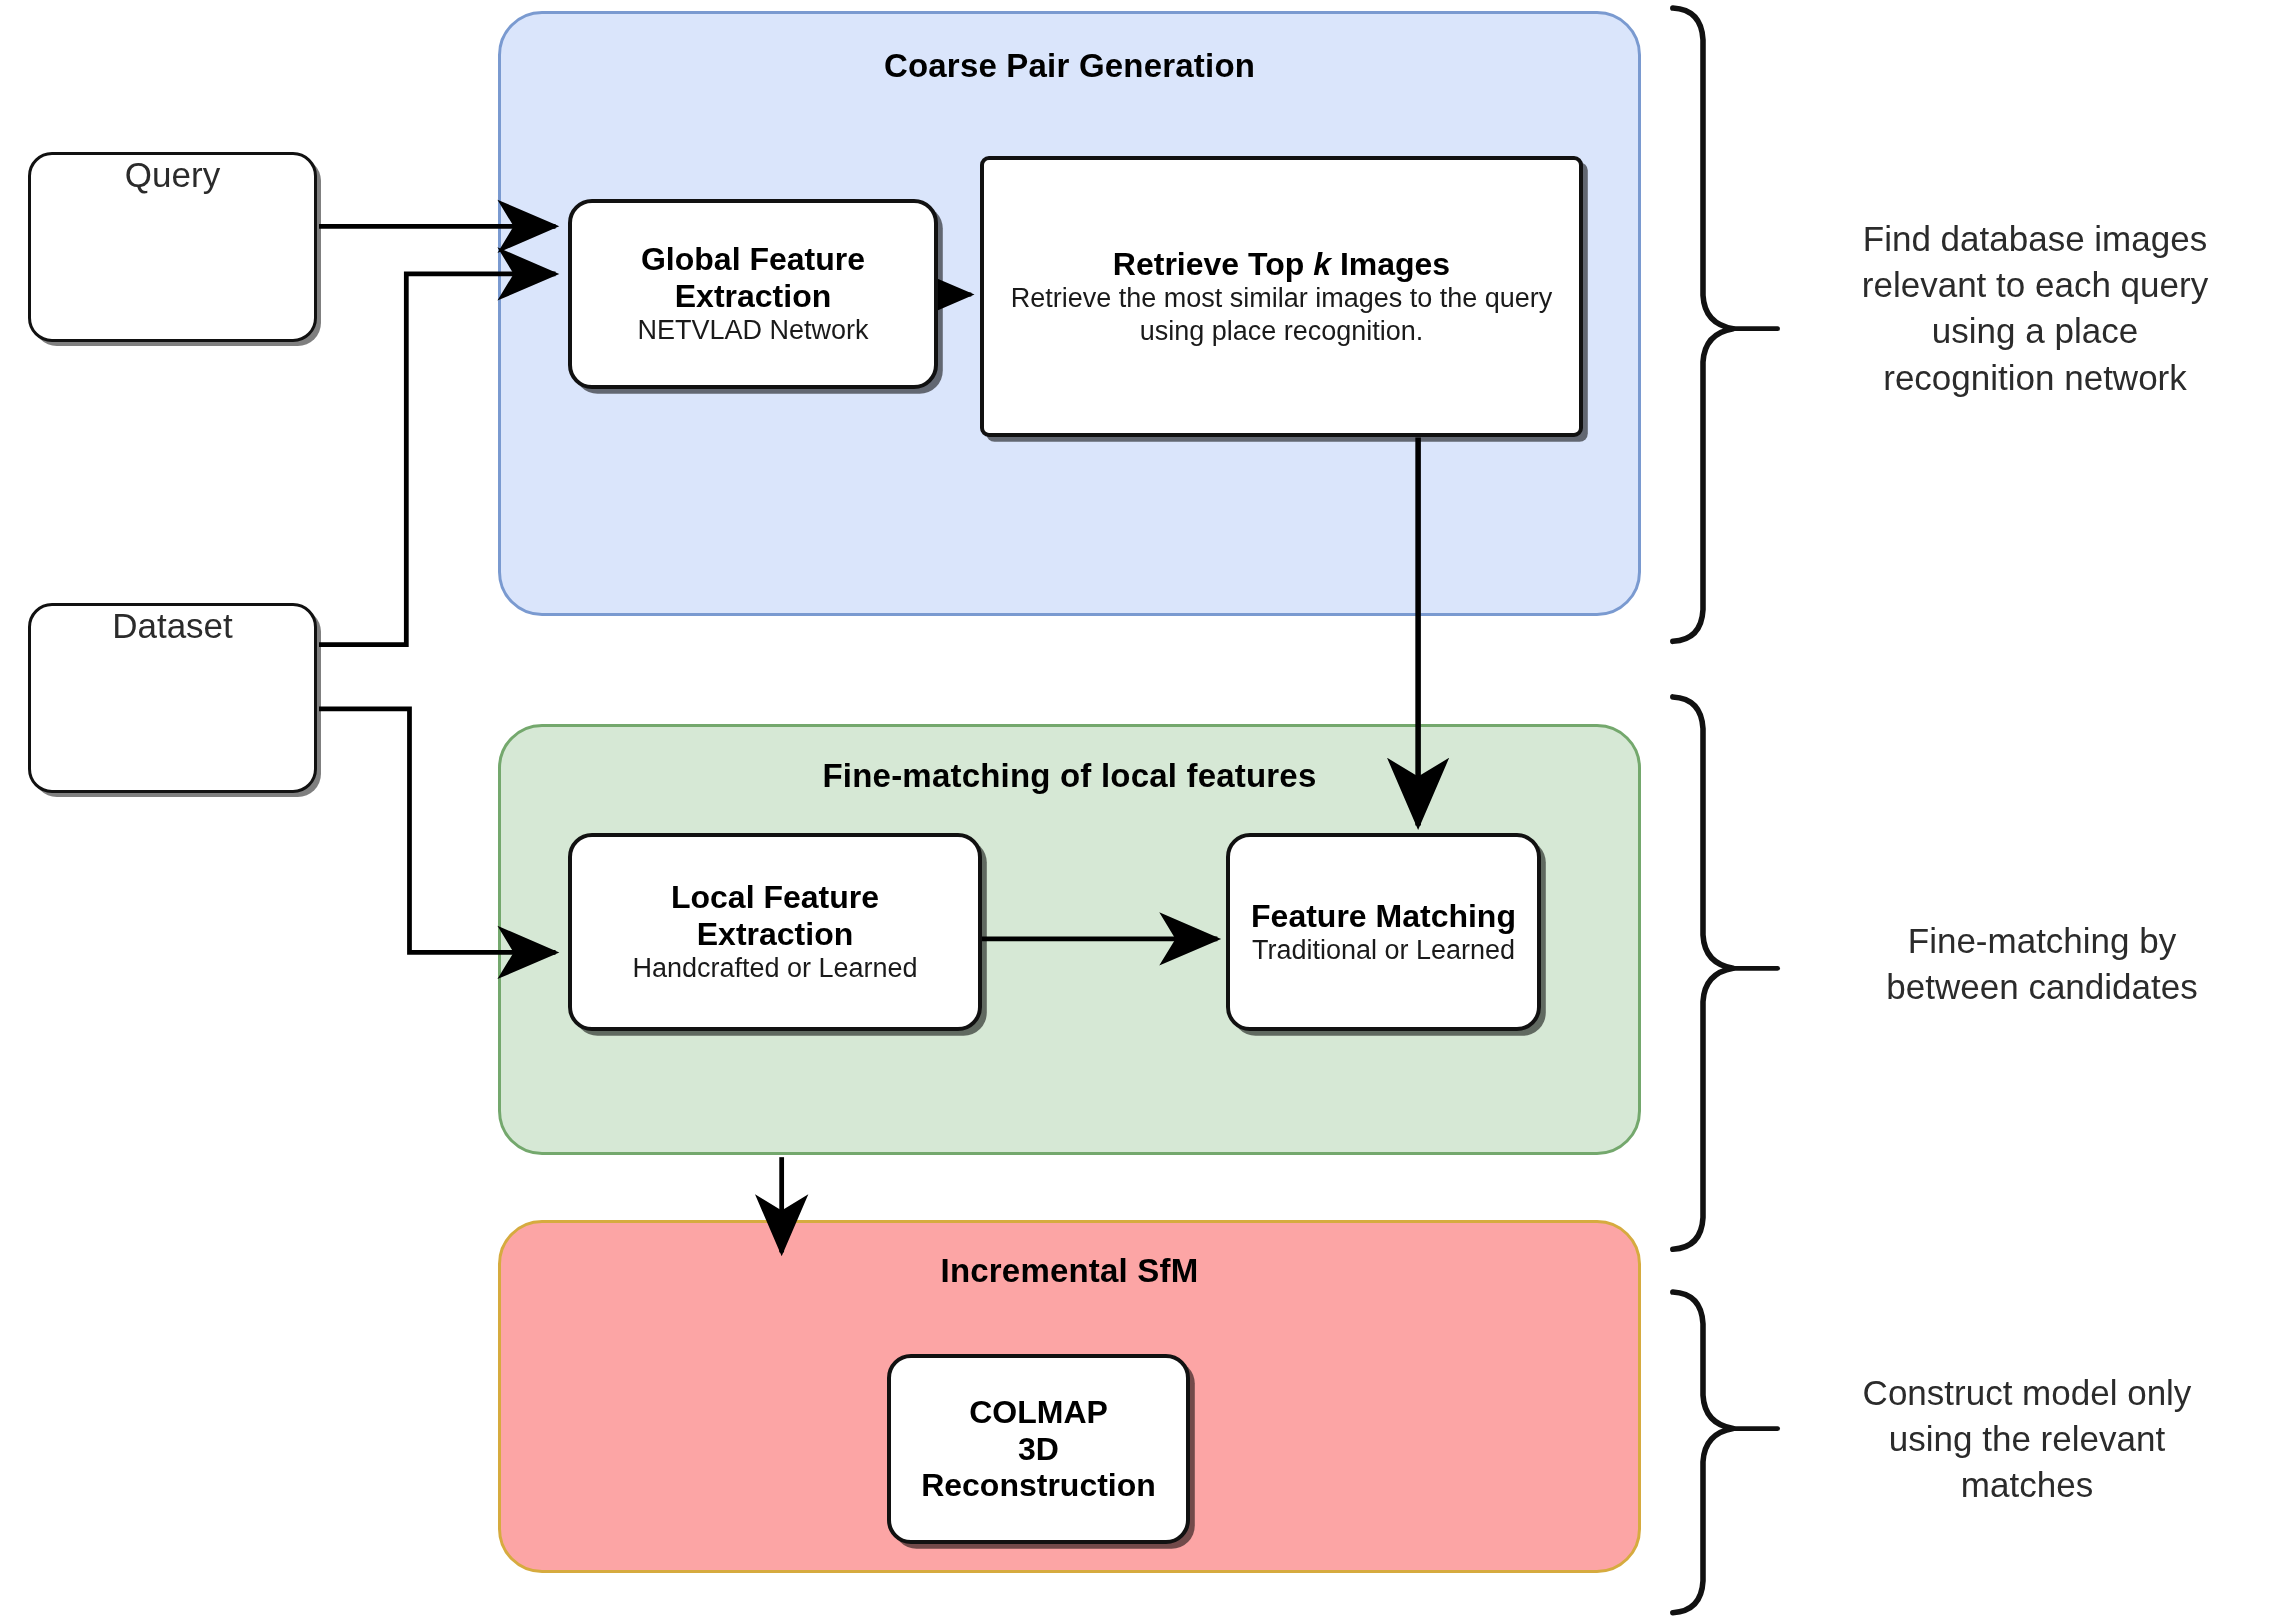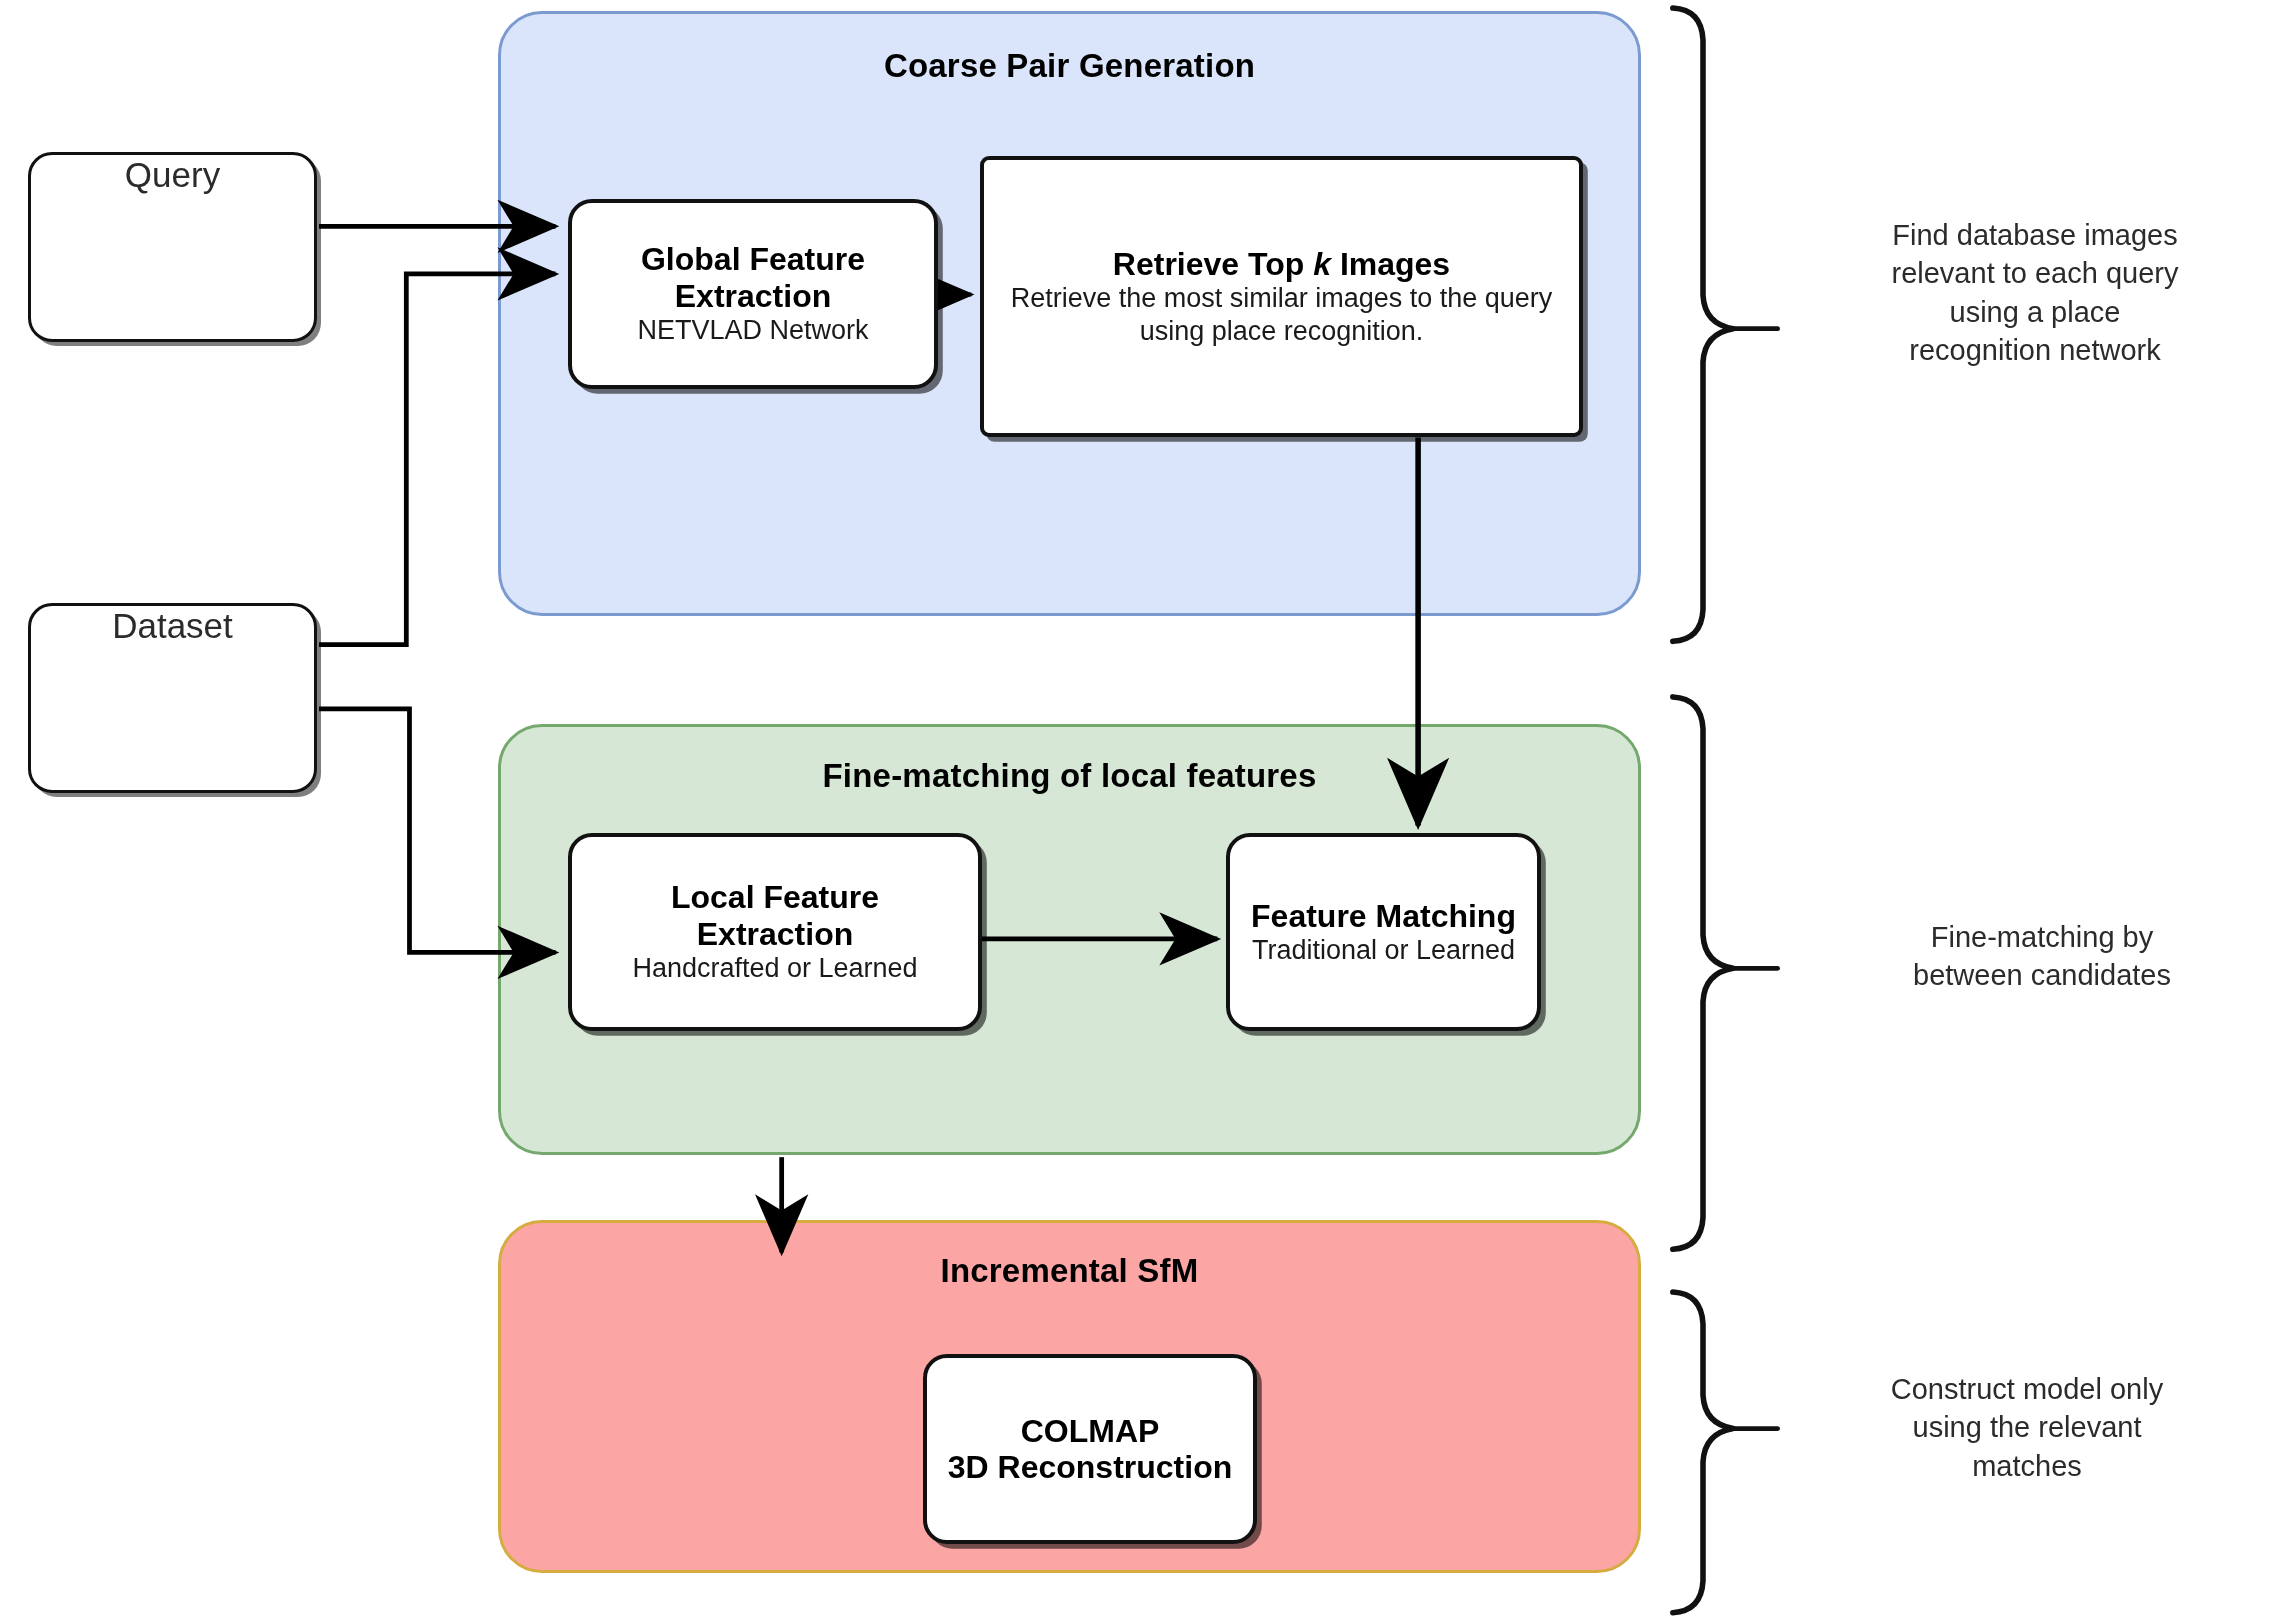--- a/index.html
+++ b/index.html
@@ -33,21 +33,21 @@
   .io-node{
     position:absolute;box-sizing:border-box;
     background:#ffffff;border:3.2px solid #111111;border-radius:24px;
     box-shadow:4.8px 4.8px 0 -0.8px rgba(0,0,0,0.5);
     display:flex;justify-content:center;
     font-size:35px;color:#2b2b2b;
   }
 
   .annot{
     position:absolute;text-align:center;
-    font-size:29px;line-height:1.32;color:#2b2b2b;
+    font-size:35px;line-height:1.32;color:#2b2b2b;
   }
 </style>
 </head>
 <body>
 
 <div id="stage">
 
   <div class="panel" style="left:498px;top:11px;width:1143px;height:605px;background:#dae5fb;border:3.2px solid #7a9ad0;">
     <div class="panel-title" style="top:33px;">Coarse Pair Generation</div>
   </div>
@@ -109,21 +109,21 @@
     <div class="ttl">Local Feature</div>
     <div class="ttl">Extraction</div>
     <div class="sub">Handcrafted or Learned</div>
   </div>
 
   <div class="node" style="left:1226px;top:833px;width:315px;height:198px;">
     <div class="ttl">Feature Matching</div>
     <div class="sub">Traditional or Learned</div>
   </div>
 
-  <div class="node" style="left:923px;top:1354px;width:334px;height:190px;">
+  <div class="node" style="left:887px;top:1354px;width:303px;height:190px;">
     <div class="ttl">COLMAP</div>
     <div class="ttl">3D Reconstruction</div>
   </div>
 
   <svg class="layer" viewBox="0 0 2892 2036">
     <g fill="none" stroke="#111111" stroke-width="7" stroke-linecap="round" stroke-linejoin="round">
       <path d="M2108,10 q36,2 38,40 L2146,372 q2,36 38,42 q-36,6 -38,42 L2146,768 q-2,38 -38,40"></path>
       <path d="M2108,878 q36,2 38,40 L2146,1178 q2,36 38,42 q-36,6 -38,42 L2146,1534 q-2,38 -38,40"></path>
       <path d="M2108,1628 q36,2 38,40 L2146,1758 q2,36 38,42 q-36,6 -38,42 L2146,1992 q-2,38 -38,40"></path>
     </g>

